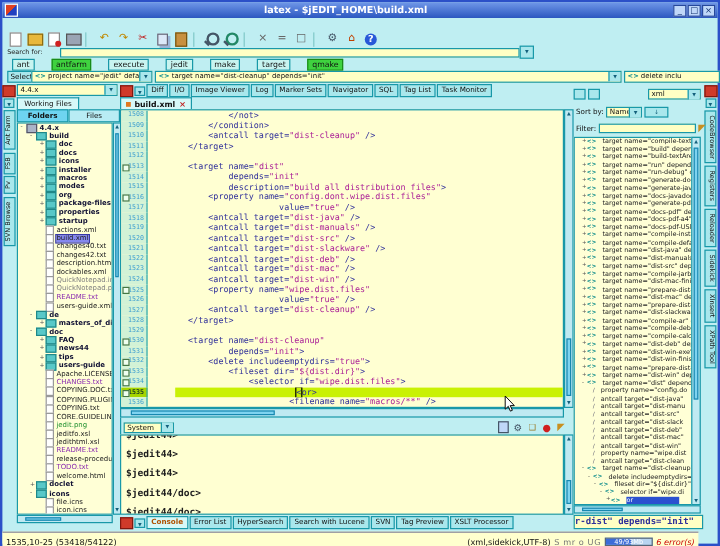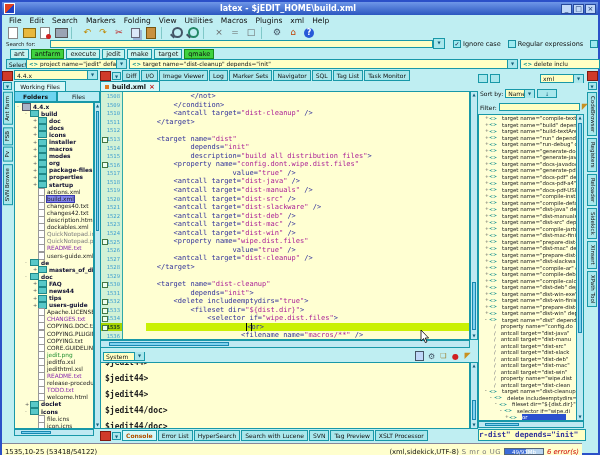--- a/index.html
+++ b/index.html
@@ -36,21 +36,21 @@
   
   #searchbar{left:2px;top:38px;right:2px;height:11px;display:flex;align-items:center;}
   .slabel{font-size:7px;margin-left:4px;width:44px;flex:none;}
   #search-input{width:383px;height:8px;background:#FFFFC4;border:1px solid #1898A8;font-size:7px;flex:none;padding:0 2px;box-sizing:border-box;font-family:"DejaVu Sans",sans-serif;}
   .sarrow{width:10px;height:9px;background:#A9E7EC;border:1px solid #1898A8;font-size:4px;text-align:center;line-height:8px;color:#13607C;flex:none;}
   #search-opts{display:flex;margin-left:8px;gap:7px;}
   .opt{display:flex;align-items:center;gap:2px;}
   .cb{width:6px;height:6px;background:#9EEAF0;border:1px solid #1890A0;font-size:6px;line-height:5px;color:#103;flex:none;text-align:center;}
   .oplabel{font-size:6.5px;white-space:nowrap;}
   
-  #quickbar{left:2px;top:49px;right:2px;height:10px;display:flex;align-items:center;padding-left:8px;gap:2px;}
+  #quickbar{left:2px;top:49px;right:2px;height:10px;display:flex;align-items:center;padding-left:8px;gap:14px;}
   .qbtn{font-size:6.5px;padding:0 3px;height:8px;line-height:8px;background:#C8F4F0;border:1px solid #1898A8;white-space:nowrap;}
   .qa{background:#3FD23F;border-color:#1A8A1A;}
   
   #selectbar{left:2px;top:59px;right:2px;height:12px;}
   .selbtn{position:absolute;left:4px;top:0;width:24px;height:10px;background:#A9E7EC;border:1px solid #1898A8;
           font-size:6px;text-align:center;line-height:9px;box-sizing:border-box;}
   .combo{position:absolute;top:0;height:10px;background:#FFFFC4;border:1px solid #1898A8;box-sizing:border-box;
          display:flex;align-items:center;overflow:hidden;}
   .cmb-t{flex:1;font-size:5.8px;white-space:nowrap;overflow:hidden;padding-left:2px;}
   .tagico{color:#0A8A8A;font-weight:bold;font-size:5.5px;}
@@ -174,33 +174,20 @@
   <div class="titlebar abs">
     <div class="winico"></div>
     <div class="wtitle">latex - $jEDIT_HOME\build.xml</div>
     <div id="winbtns">
         <div class="wbtn">_</div>
         <div class="wbtn">□</div>
         <div class="wbtn">×</div>
       </div>
   </div>
 
-  <div id="menubar" class="abs">
-      <div class="mitem">File</div>
-      <div class="mitem">Edit</div>
-      <div class="mitem">Search</div>
-      <div class="mitem">Markers</div>
-      <div class="mitem">Folding</div>
-      <div class="mitem">View</div>
-      <div class="mitem">Utilities</div>
-      <div class="mitem">Macros</div>
-      <div class="mitem">Plugins</div>
-      <div class="mitem">xml</div>
-      <div class="mitem">Help</div>
-    </div>
 
   <div id="toolbar" class="abs">
       <div class="tbtn">
         <span class="k-page"></span>
       </div>
       <div class="tbtn">
         <span class="k-folder"></span>
       </div>
       <div class="tbtn">
         <span class="k-page-close"></span>
@@ -250,33 +237,20 @@
       </div>
       <div class="tbtn">
         <span class="k-help">?</span>
       </div>
     </div>
 
   <div id="searchbar" class="abs">
     <div class="slabel">Search for:</div>
     <input id="search-input" value="" style="">
     <div class="sarrow">▼</div>
-    <div id="search-opts">
-        <div class="opt">
-          <span class="cb">✓</span>
-          <span class="oplabel">Ignore case</span>
-        </div>
-        <div class="opt">
-          <span class="cb"></span>
-          <span class="oplabel">Regular expressions</span>
-        </div>
-        <div class="opt">
-          <span class="cb"></span>
-        </div>
-      </div>
   </div>
 
   <div id="quickbar" class="abs">
       <div class="qbtn">ant</div>
       <div class="qbtn qa">antfarm</div>
       <div class="qbtn">execute</div>
       <div class="qbtn">jedit</div>
       <div class="qbtn">make</div>
       <div class="qbtn">target</div>
       <div class="qbtn qa">qmake</div>

